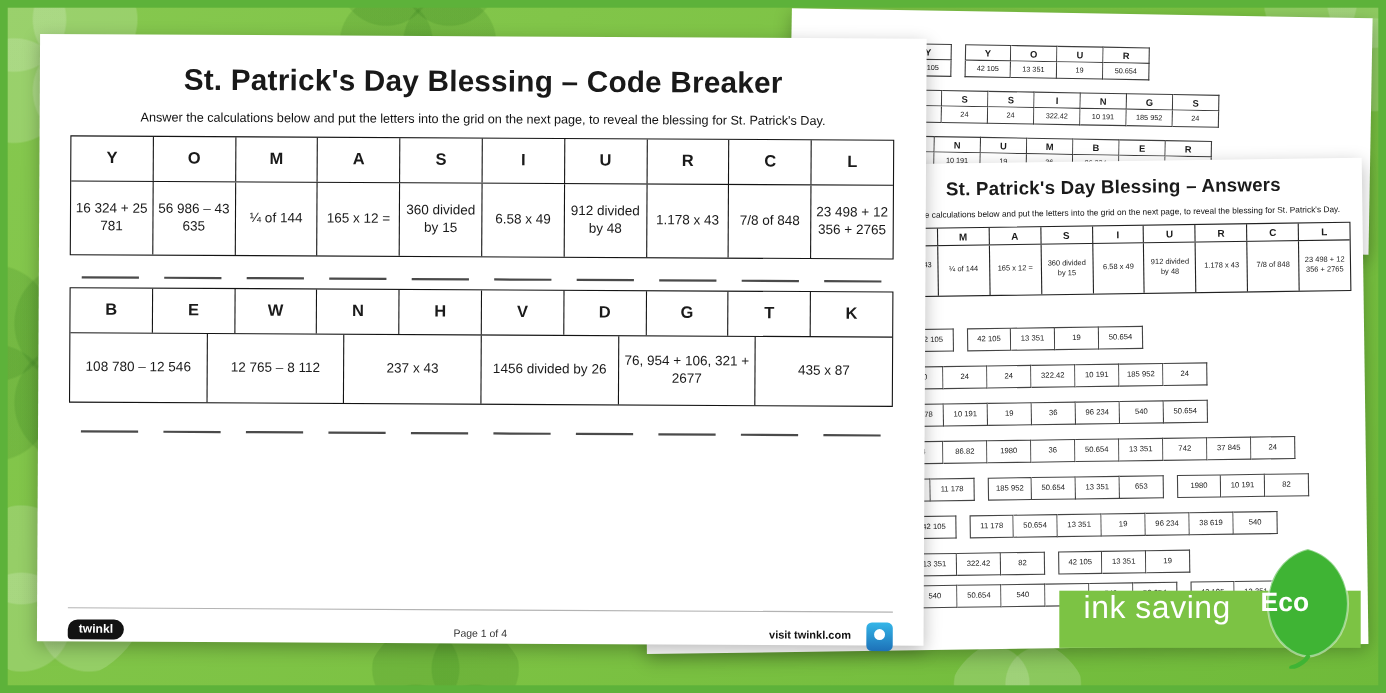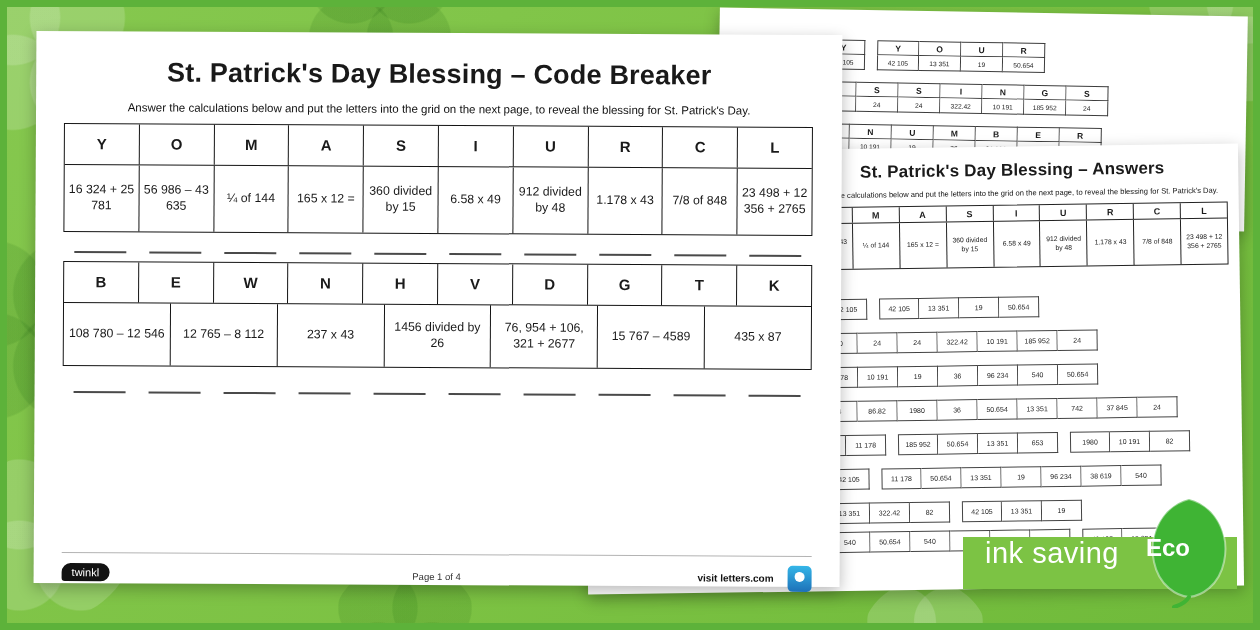--- a/index.html
+++ b/index.html
@@ -71,21 +71,21 @@
   #code-table-0 .calc-row .cell { height:66px; }
   #code-table-1 .calc-row .cell { height:62px; }
   .answer-row { position:absolute; left:28px; width:749px; display:flex; }
   #answer-row-0 { top:212px; }
   #answer-row-1 { top:352px; }
   .answer-row .slot { flex:1 1 0; display:flex; justify-content:center; }
   .answer-row .line { width:52px; height:10px; border-bottom:2px solid #4a4a4a; }
   .footer-line { position:absolute; left:28px; right:28px; top:521px; border-top:1px solid #b3b3b3; }
   .fp-footer { position:absolute; left:28px; right:28px; top:529px; height:28px; }
   .twinkl-logo { position:absolute; left:0; top:3px; background:#121212; color:#fff;
-              font-size:11px; font-weight:normal; padding:3px 10px; border-radius:11px 11px 11px 4px; }
+              font-size:11px; font-weight:bold; padding:3px 10px; border-radius:11px 11px 11px 4px; }
   .page-label { position:absolute; left:0; width:100%; top:9px; text-align:center;
               font-size:9.5px; color:#333; }
   .visit-label { position:absolute; right:38px; top:9px; font-size:10px; font-weight:bold; color:#111; }
   .quality-badge { position:absolute; right:0; top:2px; width:24px; height:26px; border-radius:5px;
               background:linear-gradient(180deg,#35b6e8,#1d71b8); }
   .quality-badge .dot { position:absolute; left:7px; top:6px; width:10px; height:10px;
               border-radius:50%; background:#fff; }
 
   
   #eco-strip { position:absolute; left:963px; top:537px; width:274px; height:52px;
@@ -425,21 +425,20 @@
           <div class="cell">G</div>
           <div class="cell">T</div>
           <div class="cell">K</div>
         </div>
       <div class="tr calc-row" id="calc-row-1">
           <div class="cell">108 780 – 12 546</div>
           <div class="cell">12 765 – 8 112</div>
           <div class="cell">237 x 43</div>
           <div class="cell">1456 divided by 26</div>
           <div class="cell">76, 954 + 106, 321 + 2677</div>
-          <div class="cell">15 767 – 4589</div>
           <div class="cell">435 x 87</div>
         </div>
     </div>
     <div class="answer-row" id="answer-row-1">
         <div class="slot">
           <div class="line"></div>
         </div>
         <div class="slot">
           <div class="line"></div>
         </div>
@@ -466,21 +465,21 @@
         </div>
         <div class="slot">
           <div class="line"></div>
         </div>
       </div>
 
     <div class="footer-line"></div>
     <div class="fp-footer">
       <div class="twinkl-logo">twinkl</div>
       <div class="page-label">Page 1 of 4</div>
-      <div class="visit-label">visit letters.com</div>
+      <div class="visit-label">visit twinkl.com</div>
       <div class="quality-badge">
         <div class="dot"></div>
       </div>
     </div>
   </div>
 
   <div id="eco-strip">
     <span class="ink-saving">ink saving</span>
   </div>
   <div id="eco-leaf">

